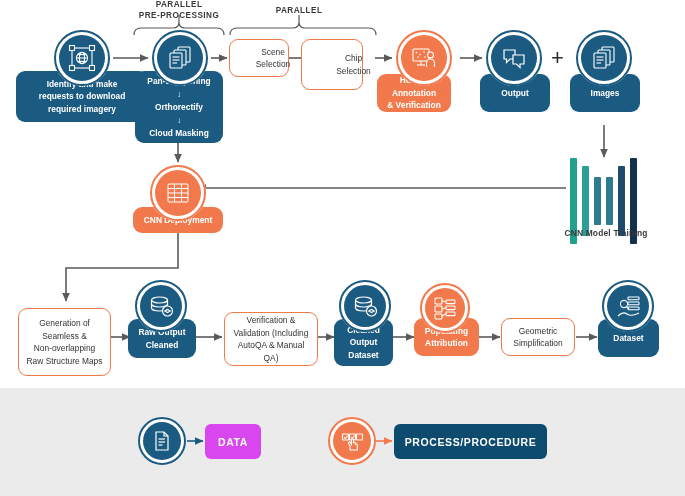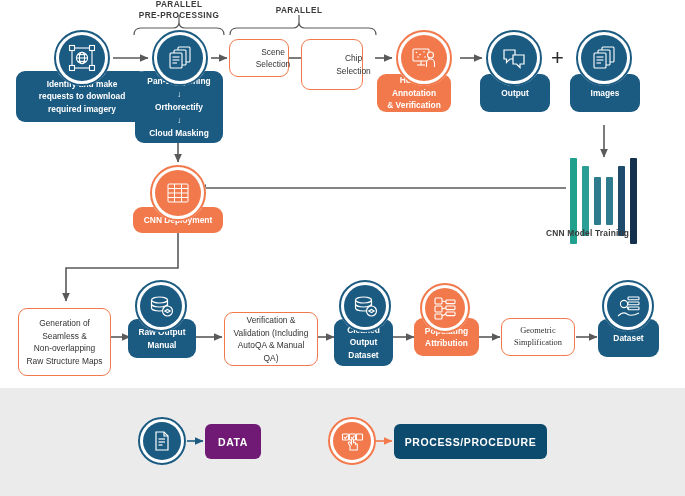--- a/index.html
+++ b/index.html
@@ -120,34 +120,35 @@
     gap: 5px;
     height: 86px;
   }
   .cnn-bars .bar { width: 7px; border-radius: 1px; }
   .cnn-caption {
     position: absolute;
     font-size: 8.4px;
     font-weight: bold;
     color: #3b3b3b;
     letter-spacing: 0.2px;
+    text-align: center;
   }
 
   
   .legend-pill {
     position: absolute;
     border-radius: 6px;
     display: flex; align-items: center; justify-content: center;
     color: #ffffff;
     font-size: 10.5px;
     font-weight: bold;
     letter-spacing: 0.6px;
     z-index: 3;
   }
-  .legend-pill.blue { background: #701a75; }
+  .legend-pill.blue { background: #d946ef; }
   .legend-pill.orange { background: #0c4a6e; }
 </style>
 </head>
 <body>
 
 <div id="stage">
 
   <div class="legend-band"></div>
 
   <svg id="wires" viewBox="0 0 685 496">
@@ -337,21 +338,21 @@
       <svg width="28" height="28" viewBox="0 0 28 28" fill="none" stroke="#ffffff" stroke-width="1.2">
         <ellipse cx="12.5" cy="8" rx="8" ry="3"></ellipse>
         <path d="M4.5 8 v8 a8 3 0 0 0 16 0 V8"></path>
         <path d="M4.5 12 a8 3 0 0 0 16 0"></path>
         <circle cx="20.5" cy="19" r="5" fill="#1b5a81"></circle>
         <path d="M17.8 19 l2.7 -1.6 l2.7 1.6 l-2.7 1.6 z"></path>
       </svg>
     </span>
   </div>
   <div class="pill blue" style="left:128px; top:319px; width:68px; height:39px;">Raw Output
-Manual</div>
+Cleaned</div>
 
   <div class="obox" style="left:224px; top:312px; width:94px; height:54px; line-height:12.5px;">Verification &amp;
 Validation (Including
 AutoQA &amp; Manual QA)</div>
 
   <div class="badge blue" style="left:339px; top:280px; width:52px; height:52px;">
     <span class="ring"></span>
     <span class="disc">
       <svg width="28" height="28" viewBox="0 0 28 28" fill="none" stroke="#ffffff" stroke-width="1.2">
         <ellipse cx="12.5" cy="8" rx="8" ry="3"></ellipse>
@@ -378,21 +379,21 @@
         <rect x="14" y="17" width="9" height="3.6" rx="0.8"></rect>
         <line x1="10" y1="6" x2="14" y2="6.8"></line>
         <line x1="10" y1="14" x2="14" y2="12.8"></line>
         <line x1="10" y1="21" x2="14" y2="18.8"></line>
       </svg>
     </span>
   </div>
   <div class="pill orange" style="left:414px; top:318px; width:65px; height:38px;">Populating
 Attribution</div>
 
-  <div class="obox" style="left:501px; top:318px; width:74px; height:38px;font-family:Liberation Serif, serif;">Geometric
+  <div class="obox" style="left:501px; top:318px; width:74px; height:38px;">Geometric
 Simplification</div>
 
   <div class="badge blue" style="left:602px; top:280px; width:52px; height:52px;">
     <span class="ring"></span>
     <span class="disc">
       <svg width="27" height="27" viewBox="0 0 27 27" fill="none" stroke="#ffffff" stroke-width="1.1">
         <rect x="13" y="4" width="11" height="2.8" rx="0.7"></rect>
         <rect x="13" y="9" width="11" height="2.8" rx="0.7"></rect>
         <rect x="13" y="14" width="11" height="2.8" rx="0.7"></rect>
         <circle cx="9" cy="11" r="3.6"></circle>

